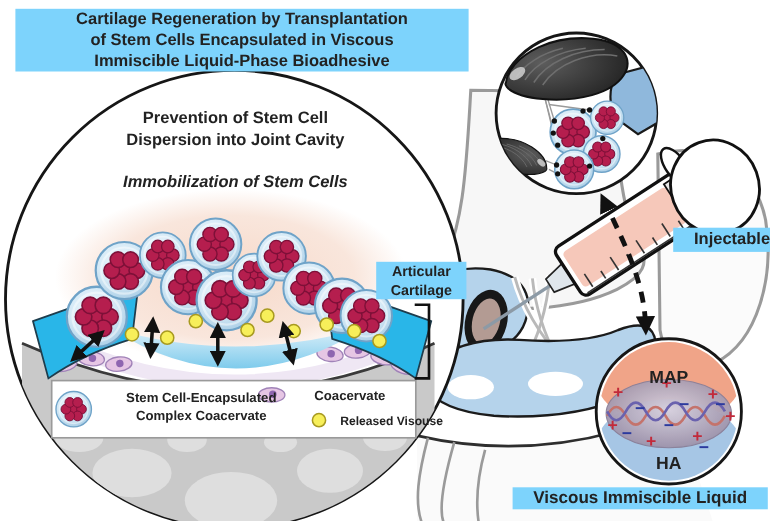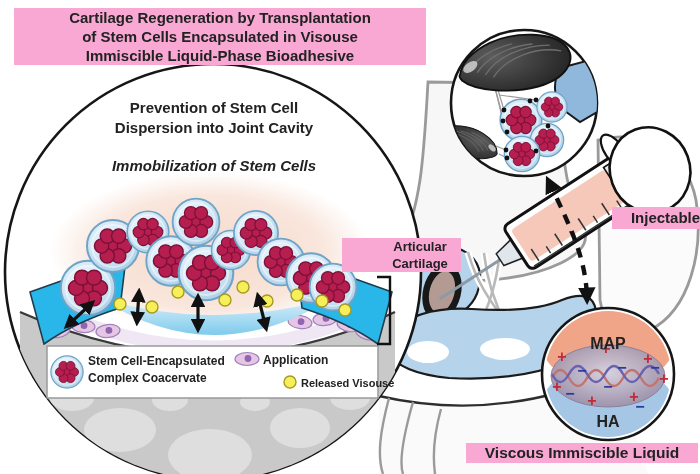--- a/index.html
+++ b/index.html
@@ -1,20 +1,20 @@
 <!DOCTYPE html>
 <html><head>
 <meta charset="utf-8">
 <style>
   html,body{margin:0;padding:0;background:#fff;}
   #stage{position:relative;width:700px;height:474px;background:#fff;overflow:hidden;
          font-family:"Liberation Sans",sans-serif;}
   .t{position:absolute;font-weight:bold;color:#222;text-align:center;line-height:1.28;}
-  .tl{text-align:left;}
-  .whitebg{background:#f9a8d4;}
+  .tl{text-align:center;}
+  .whitebg{background:#7dd3fc;}
   svg{position:absolute;left:0;top:0;}
   .ring{fill:none;stroke:#6e6e6e;stroke-width:1.2;}
   .lig-c{fill:none;stroke:#fff;stroke-width:7;}
   .lig{fill:none;stroke:#b9b9b9;stroke-width:2.6;}
   .charge{font-weight:bold;font-size:16px;text-anchor:middle;}
 </style>
 </head>
 <body>
 
 <div id="stage">
@@ -274,43 +274,43 @@
         <text class="charge" x="570" y="399" fill="#2b3a9e">−</text>
         <text class="charge" x="608" y="392" fill="#2b3a9e">−</text>
         <text class="charge" x="640" y="412" fill="#2b3a9e">−</text>
       </g>
     </g>
   </g>
 </svg>
 
 <div class="t whitebg" style="left:14px;top:8px;width:412px;font-size:15px;line-height:19px;">
   <div>Cartilage Regeneration by Transplantation</div>
-  <div>of Stem Cells Encapsulated in Visouse</div>
+  <div>of Stem Cells Encapsulated in Viscous</div>
   <div>Immiscible Liquid-Phase Bioadhesive</div>
 </div>
 
 
 <div class="t" style="left:58px;top:98px;width:312px;font-size:15px;line-height:20px;text-align:center;">
   <div>Prevention of Stem Cell</div>
   <div>Dispersion into Joint Cavity</div>
 </div>
 
 <div class="t" style="left:58px;top:156px;width:312px;font-size:15px;font-style:italic;">Immobilization of Stem Cells</div>
 
-<div class="t whitebg" style="left:342px;top:238px;width:82px;font-size:13px;line-height:17px;padding-left:37px;">
+<div class="t whitebg" style="left:342px;top:238px;width:82px;font-size:13px;line-height:17px;">
   <div>Articular</div>
   <div>Cartilage</div>
 </div>
 
 <div class="t tl" style="left:88px;top:353px;width:190px;font-size:12px;line-height:17px;">
   <div>Stem Cell-Encapsulated</div>
   <div>Complex Coacervate</div>
 </div>
 
-<div class="t tl" style="left:263px;top:353px;width:110px;font-size:12px;">Application</div>
+<div class="t tl" style="left:263px;top:353px;width:110px;font-size:12px;">Coacervate</div>
 
 <div class="t tl" style="left:301px;top:376px;width:110px;font-size:11px;">Released Visouse</div>
 
 <div class="t whitebg" style="left:612px;top:207px;width:107px;font-size:15px;line-height:22px;">
   <div>Injectable</div>
 </div>
 
 <div class="t" style="left:578px;top:334px;width:60px;font-size:16px;">MAP</div>
 
 <div class="t" style="left:578px;top:412px;width:60px;font-size:16px;">HA</div>

